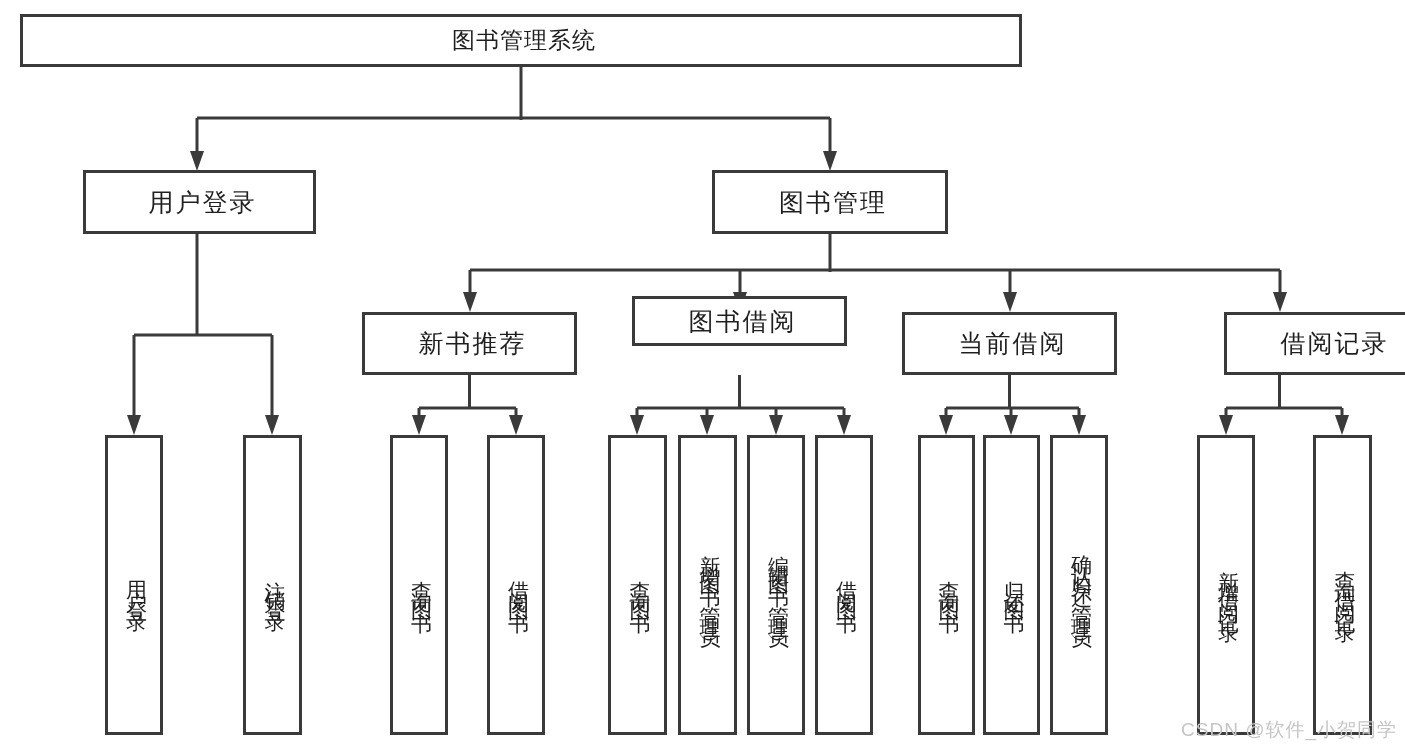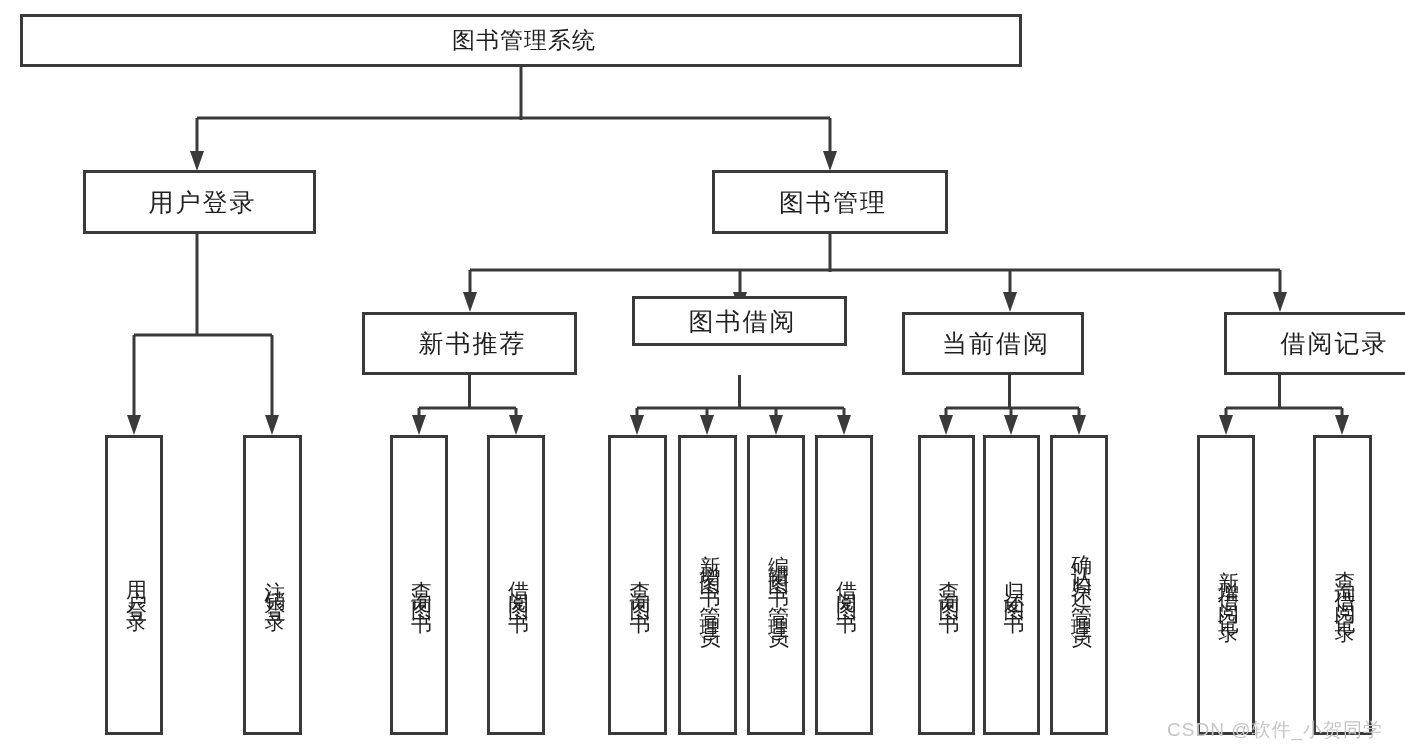--- a/index.html
+++ b/index.html
@@ -35,21 +35,21 @@
   .node.branch{font-size:25px;letter-spacing:2px;}
   .node.leaf span{
     writing-mode:vertical-rl;
     text-orientation:mixed;
     font-size:21px;
     letter-spacing:0.5em;
     line-height:1;
   }
   .watermark{
     position:absolute;
-    right:22px;bottom:4px;
+    right:8px;bottom:4px;
     font-size:19px;
     color:var(--watermark);
     letter-spacing:1px;
     white-space:nowrap;
   }
 </style>
 </head>
 <body>
 
 <div class="canvas">
@@ -100,21 +100,21 @@
     <polygon points="1335,415 1349,415 1342,435"></polygon>
   </svg>
 
   <div class="node root" style="left:20px;top:14px;width:1002px;height:53px;">图书管理系统</div>
 
   <div class="node branch" style="left:83px;top:170px;width:233px;height:64px;">用户登录</div>
   <div class="node branch" style="left:362px;top:312px;width:215px;height:63px;">新书推荐</div>
 
   <div class="node branch" style="left:712px;top:170px;width:236px;height:64px;">图书管理</div>
   <div class="node branch" style="left:632px;top:296px;width:215px;height:50px;">图书借阅</div>
-  <div class="node branch" style="left:902px;top:312px;width:182px;height:63px;">当前借阅</div>
+  <div class="node branch" style="left:902px;top:312px;width:215px;height:63px;">当前借阅</div>
   <div class="node branch" style="left:1224px;top:312px;width:215px;height:63px;">借阅记录</div>
 
   <div class="node leaf" style="left:105px;top:435px;width:58px;height:300px;">
     <span>用户登录</span>
   </div>
   <div class="node leaf" style="left:243px;top:435px;width:59px;height:300px;">
     <span>注销登录</span>
   </div>
 
   <div class="node leaf" style="left:390px;top:435px;width:58px;height:300px;">

